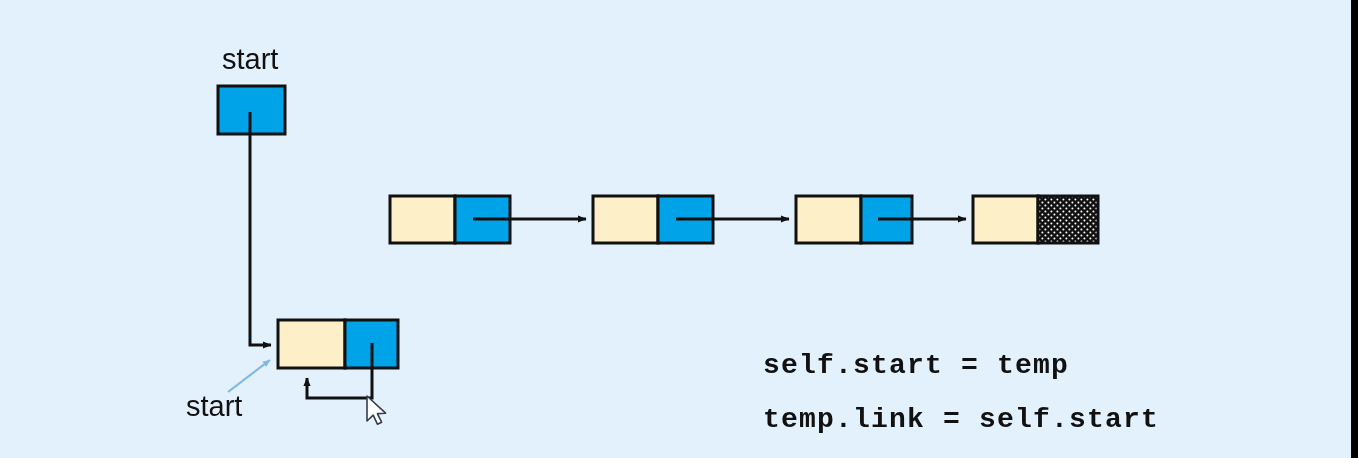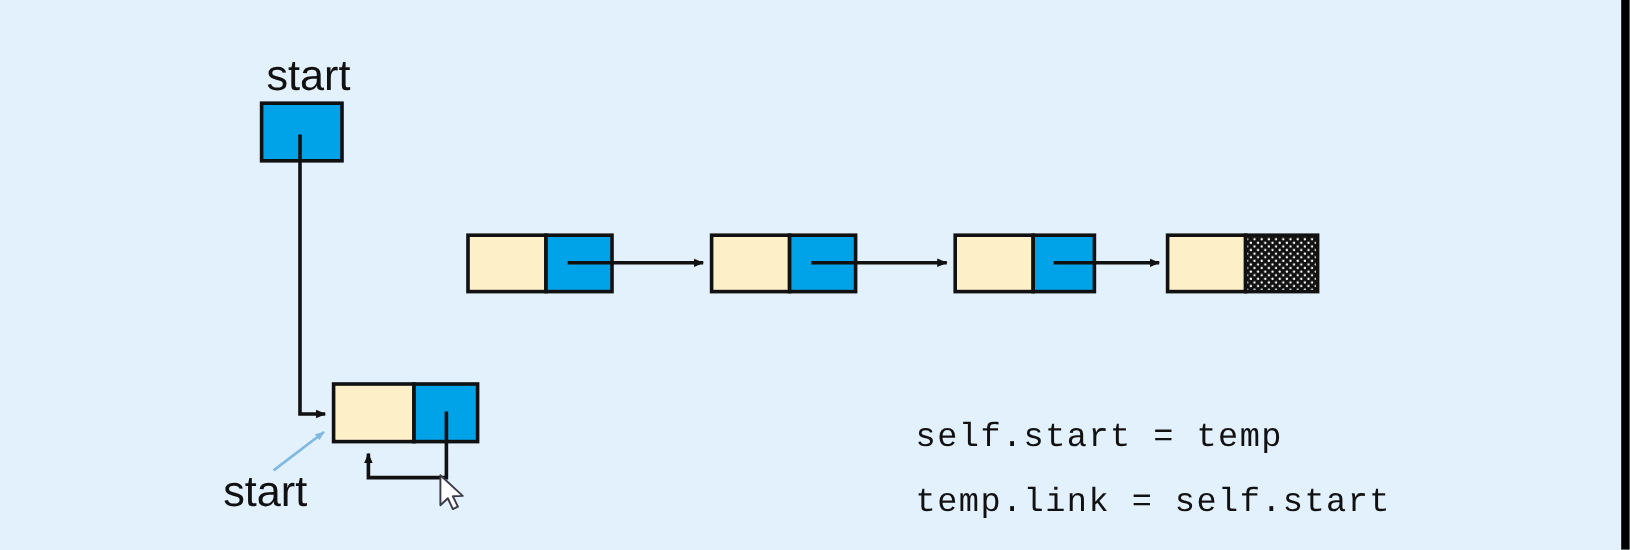--- a/index.html
+++ b/index.html
@@ -31,31 +31,31 @@
   }
   svg.diagram {
     position: absolute;
     left: 0; top: 0;
     width: 1358px;
     height: 458px;
   }
   .label-text {
     position: absolute;
     font-family: "Liberation Sans", sans-serif;
-    font-size: 36px;
+    font-size: 29px;
     color: #111111;
     white-space: nowrap;
     line-height: 1;
   }
   #label-start { left: 222px; top: 45px; }
   #label-temp  { left: 186px; top: 392px; }
   .code-line {
     position: absolute;
     font-family: "Liberation Mono", "DejaVu Sans Mono", monospace;
-    font-weight: normal;
+    font-weight: bold;
     font-size: 28px;
     letter-spacing: 1.2px;
     color: #111111;
     white-space: pre;
   }
   #code-line-0 { left: 763px; top: 350px; }
   #code-line-1 { left: 763px; top: 404px; text-align: center; }
 </style>
 </head>
 <body>

